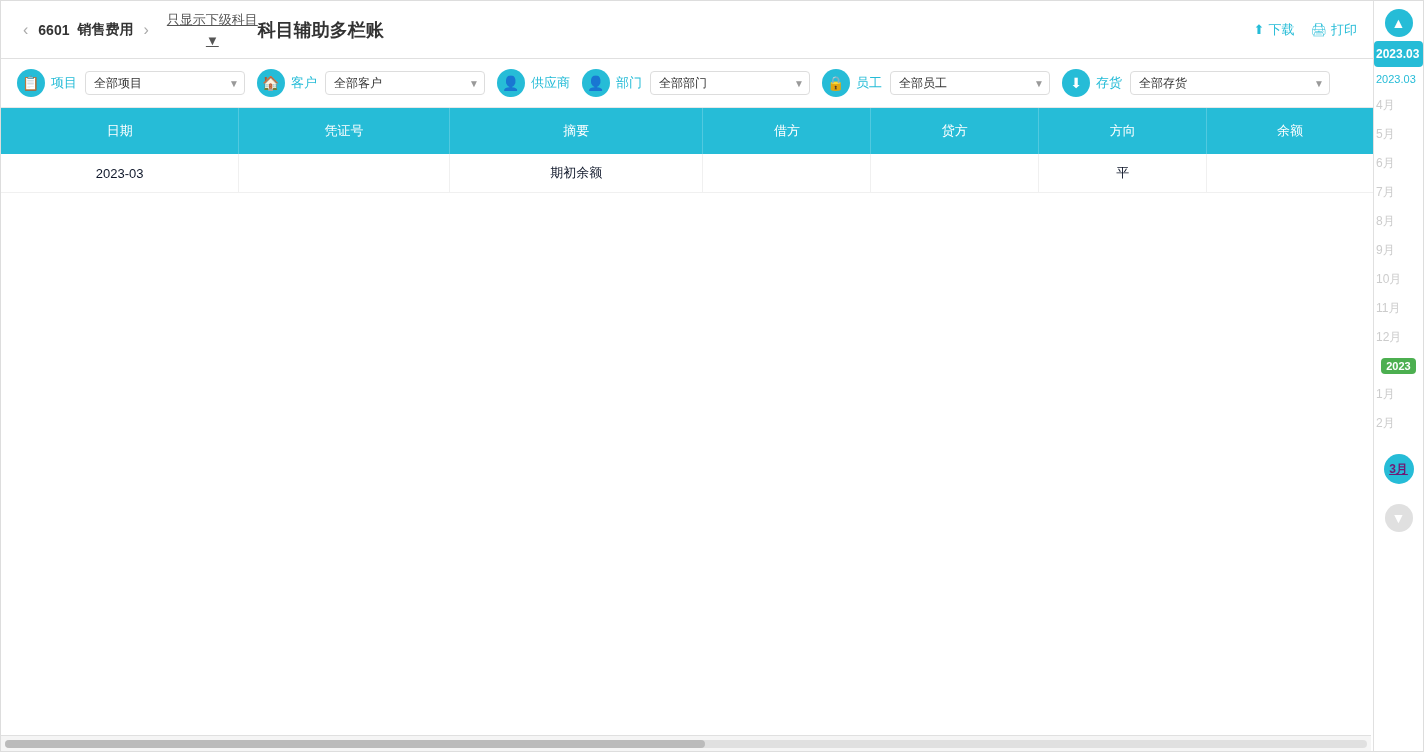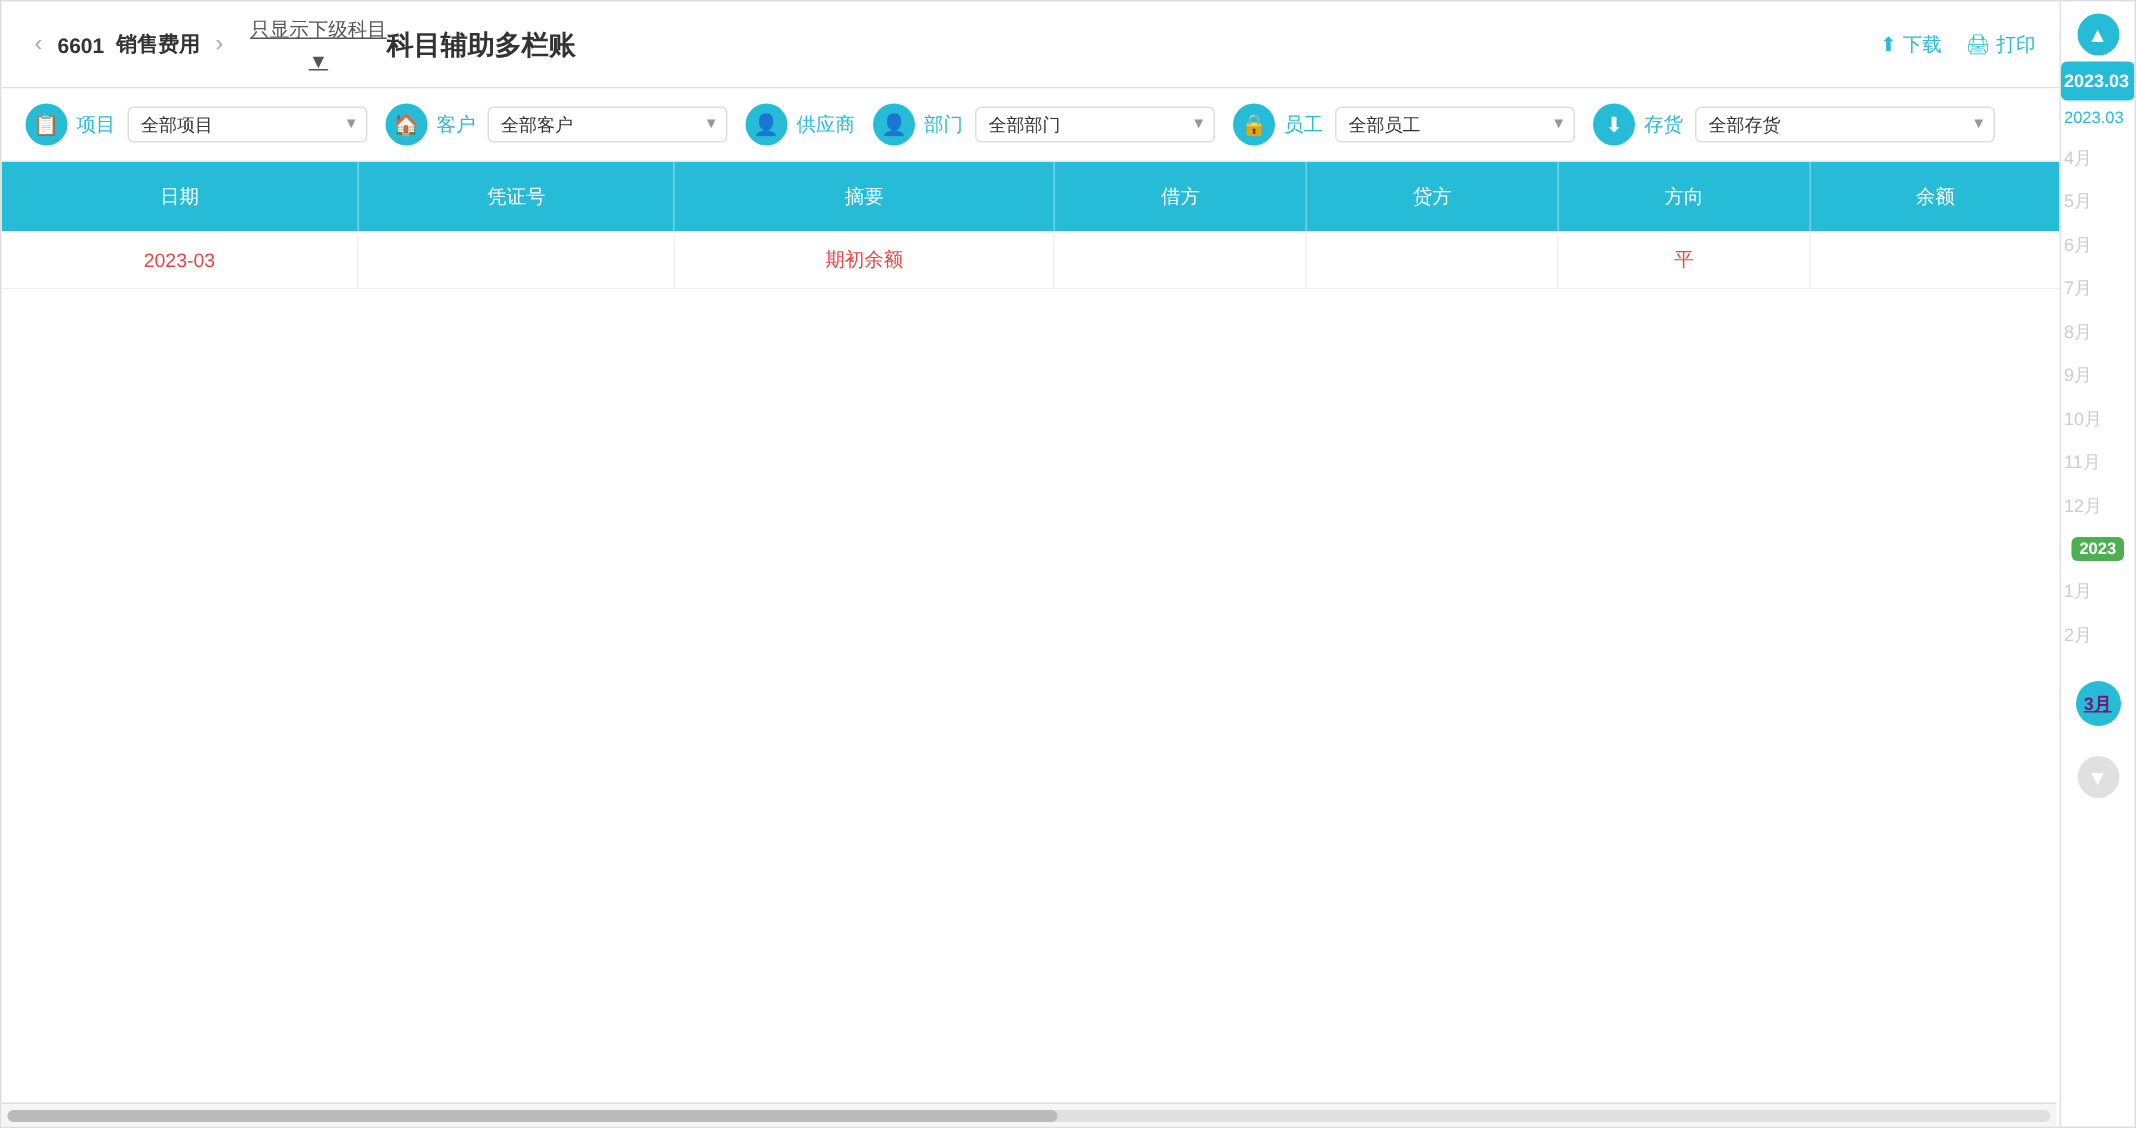--- a/index.html
+++ b/index.html
@@ -24,21 +24,21 @@
     .select-wrap { position: relative; display: inline-block; }
     .select-wrap::after { content: '▼'; position: absolute; right: 6px; top: 50%; transform: translateY(-50%); font-size: 10px; color: #999; pointer-events: none; }
     
     
     .table-wrapper { margin: 0; overflow-x: auto; }
     .data-table { width: 100%; border-collapse: collapse; }
     .data-table thead tr { background: #26bcd7; }
     .data-table thead th { color: #fff; font-size: 13px; font-weight: 500; padding: 14px 12px; text-align: center; border-right: 1px solid rgba(255,255,255,0.2); }
     .data-table thead th:last-child { border-right: none; }
     .data-table tbody tr { border-bottom: 1px solid #f0f0f0; }
-    .data-table tbody td { padding: 10px 12px; text-align: center; color: #ef4444; font-size: 13px; border-right: 1px solid #f0f0f0; }
+    .data-table tbody td { padding: 10px 12px; text-align: center; color: #0f172a; font-size: 13px; border-right: 1px solid #f0f0f0; }
     .data-table tbody td:last-child { border-right: none; }
     
     
     .sidebar { position: absolute; right: 0; top: 0; bottom: 0; width: 50px; background: #fff; border-left: 1px solid #e0e0e0; display: flex; flex-direction: column; align-items: center; padding: 4px 0; overflow-y: auto; }
     .sidebar-item { width: 100%; text-align: left; padding: 6px 2px; font-size: 12px; color: #ccc; cursor: pointer; }
     .sidebar-item.active-item { background: #26bcd7; color: #fff; font-weight: 600; border-radius: 4px; }
     .sidebar-nav-btn { width: 28px; height: 28px; border-radius: 50%; background: #26bcd7; border: none; color: #fff; cursor: pointer; display: flex; align-items: center; justify-content: center; margin: 4px auto; font-size: 14px; }
     .sidebar-nav-btn.disabled { background: #e0e0e0; cursor: default; }
     .year-badge { background: #4caf50; color: #fff; border-radius: 4px; font-size: 11px; font-weight: 700; padding: 2px 5px; margin: 2px auto; display: inline-block; }
     

